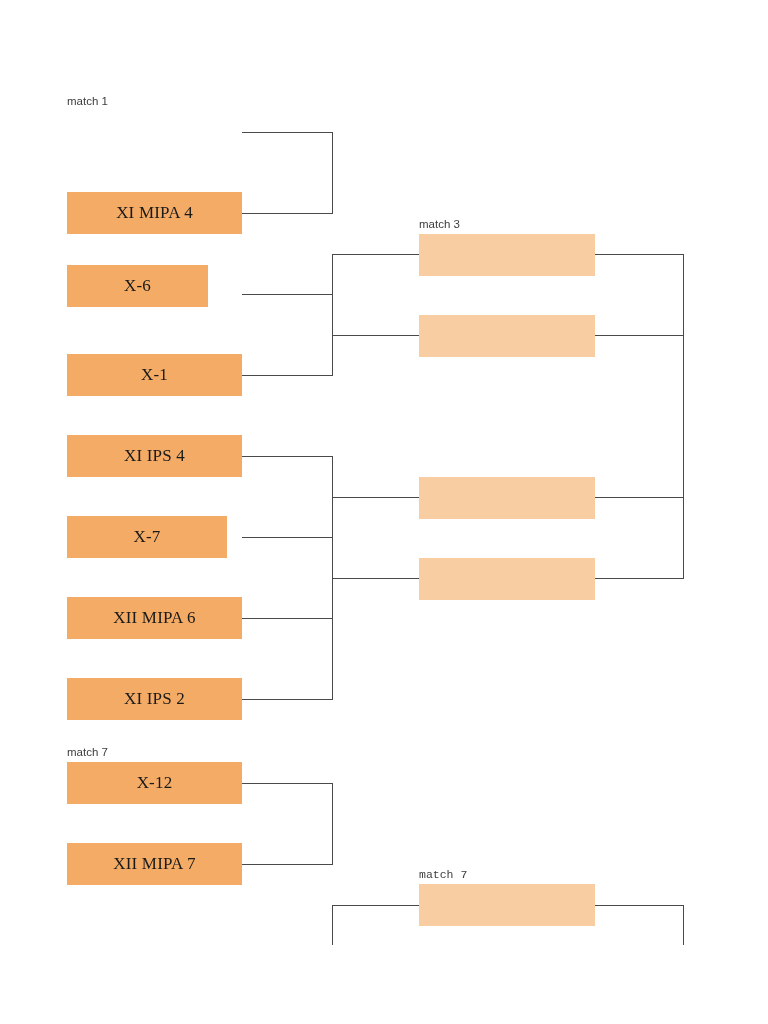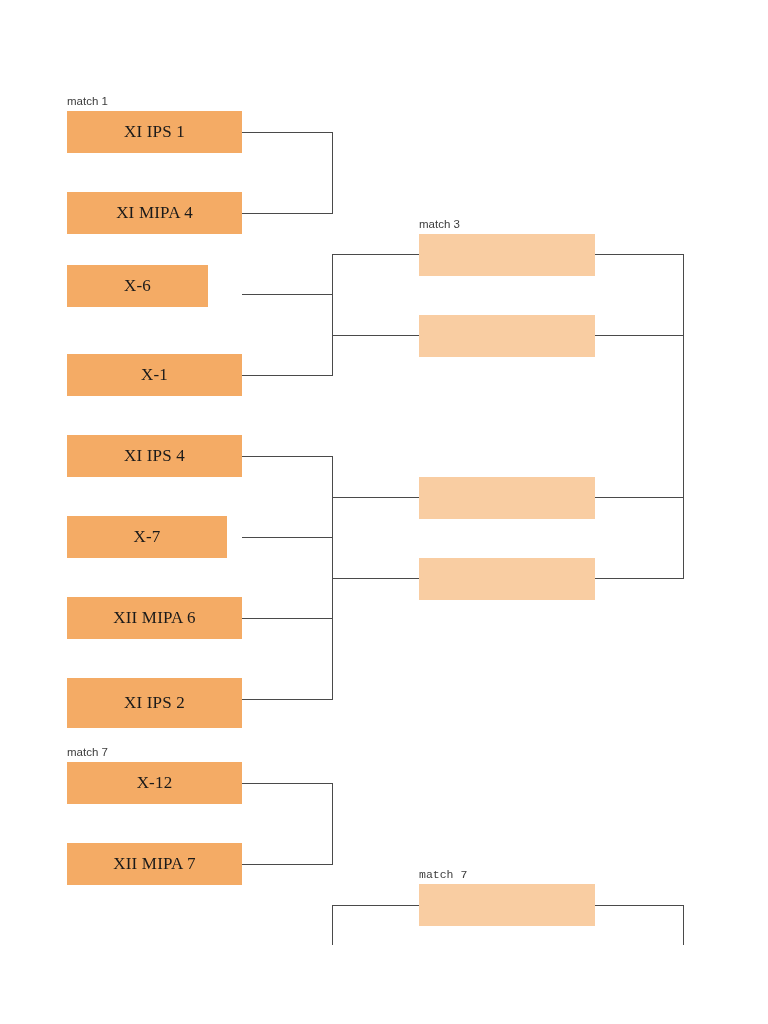--- a/index.html
+++ b/index.html
@@ -106,25 +106,24 @@
   <div class="hline" style="left:332px; top:905px; width:88px;"></div>
   <div class="hline" style="left:595px; top:905px; width:89px;"></div>
   <div class="vline" style="left:683px; top:905px; height:40px;"></div>
 
   <div class="slot-box" style="left:419px; top:234px; width:176px; height:42px; background:#f9cda2;"></div>
   <div class="slot-box" style="left:419px; top:315px; width:176px; height:42px; background:#f9cda2;"></div>
   <div class="slot-box" style="left:419px; top:477px; width:176px; height:42px; background:#f9cda2;"></div>
   <div class="slot-box" style="left:419px; top:558px; width:176px; height:42px; background:#f9cda2;"></div>
   <div class="slot-box" style="left:419px; top:884px; width:176px; height:42px; background:#f9cda2;"></div>
 
-  <div class="team-box" style="left:67px; top:111px; width:175px; height:42px; background:#f4ab65;">XI IPS 1</div>
   <div class="team-box" style="left:67px; top:192px; width:175px; height:42px; background:#f4ab65;">XI MIPA 4</div>
   <div class="team-box" style="left:67px; top:265px; width:141px; height:42px; background:#f4ab65;">X-6</div>
   <div class="team-box" style="left:67px; top:354px; width:175px; height:42px; background:#f4ab65;">X-1</div>
   <div class="team-box" style="left:67px; top:435px; width:175px; height:42px; background:#f4ab65;">XI IPS 4</div>
   <div class="team-box" style="left:67px; top:516px; width:160px; height:42px; background:#f4ab65;">X-7</div>
   <div class="team-box" style="left:67px; top:597px; width:175px; height:42px; background:#f4ab65;">XII MIPA 6</div>
-  <div class="team-box" style="left:67px; top:678px; width:175px; height:50px; background:#f4ab65;">XI IPS 2</div>
+  <div class="team-box" style="left:67px; top:678px; width:175px; height:42px; background:#f4ab65;">XI IPS 2</div>
 
   <div class="team-box" style="left:67px; top:762px; width:175px; height:42px; background:#f4ab65;">X-12</div>
   <div class="team-box" style="left:67px; top:843px; width:175px; height:42px; background:#f4ab65;">XII MIPA 7</div>
 
 </div>
 
 </body></html>

